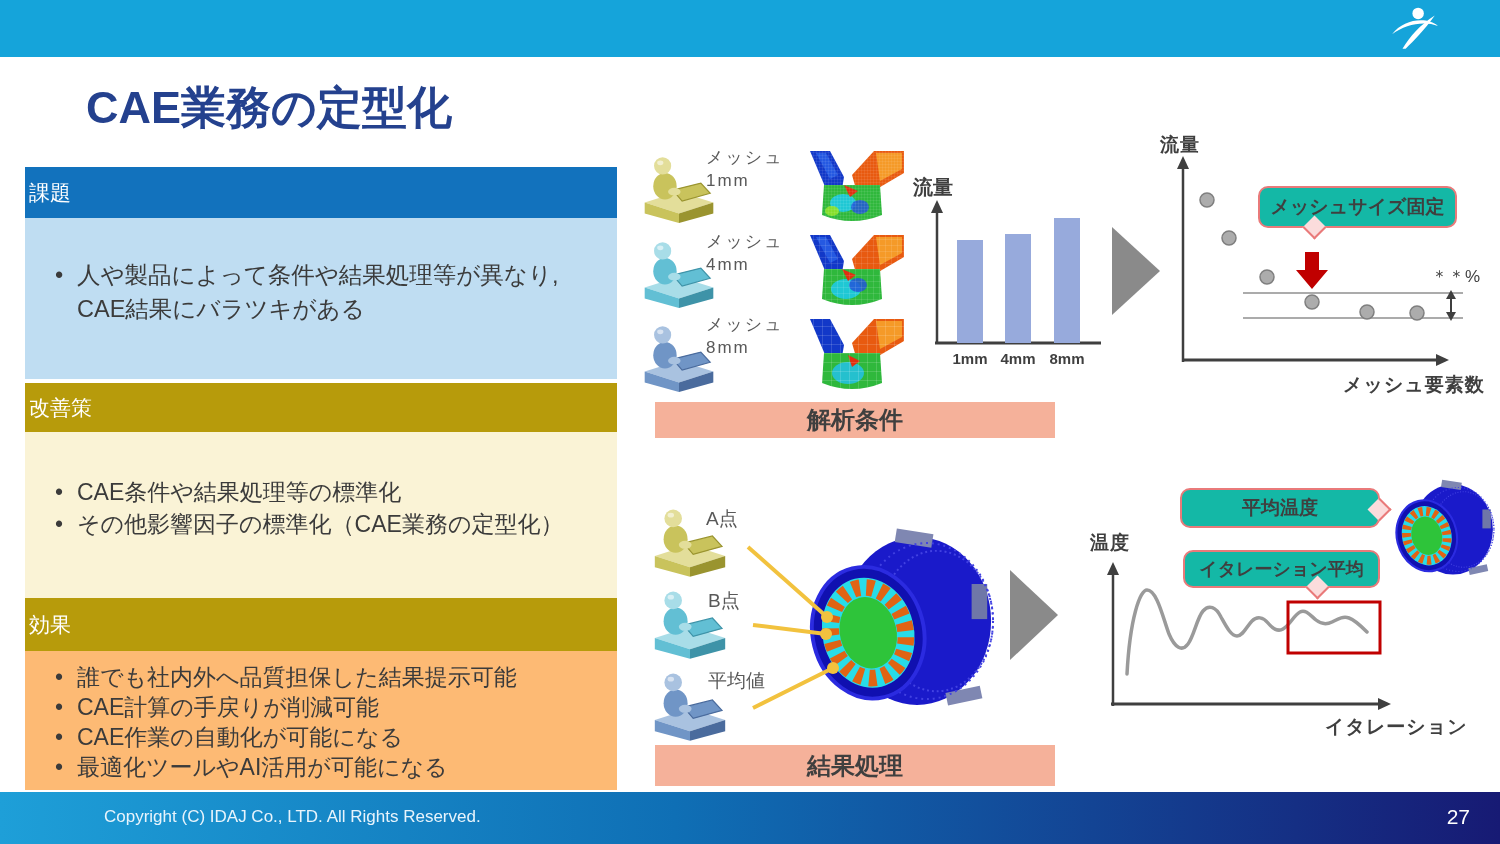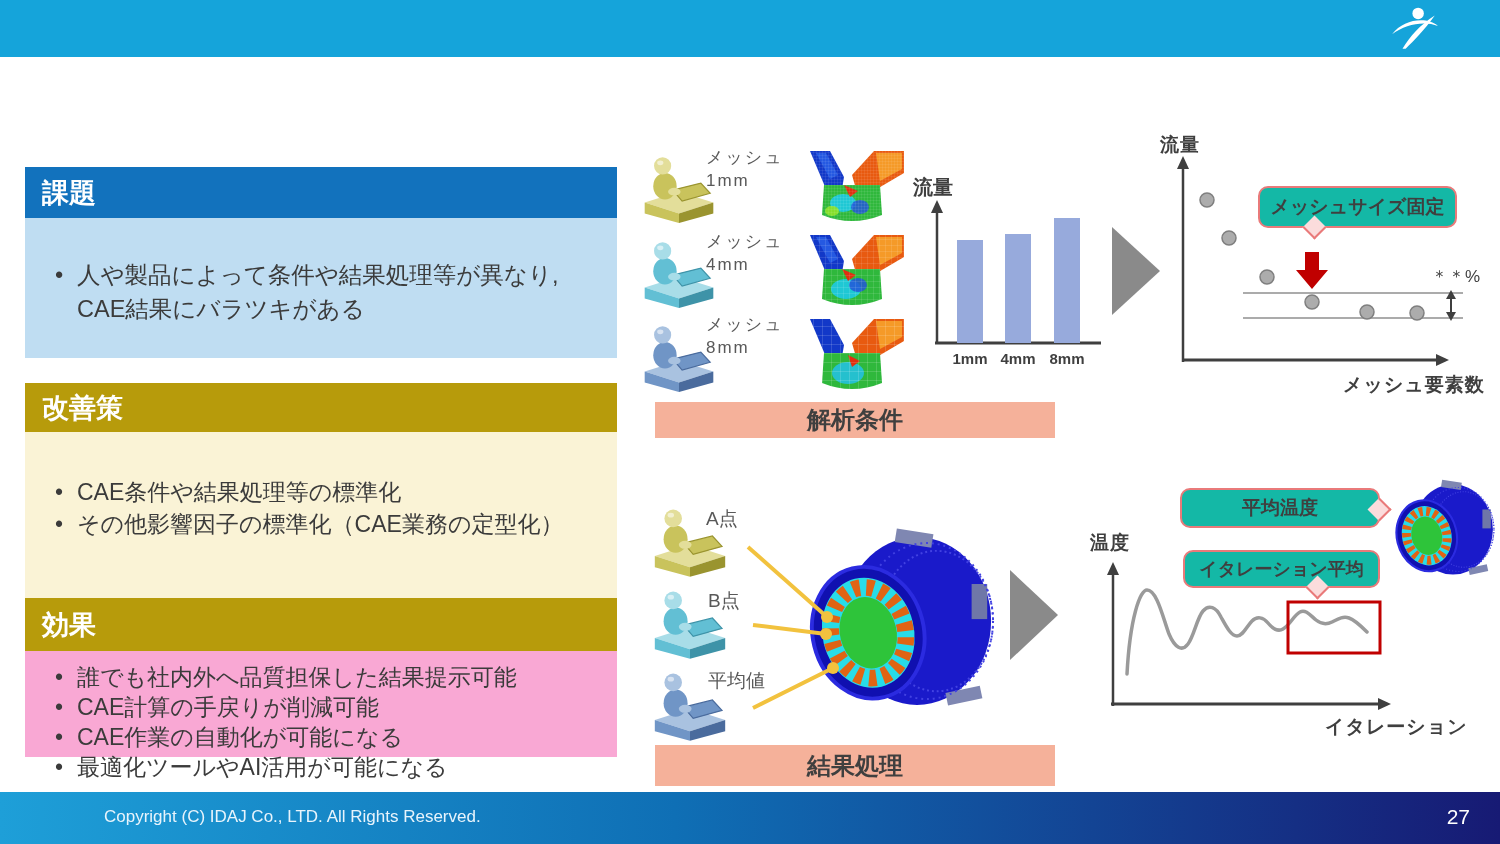--- a/index.html
+++ b/index.html
@@ -7,34 +7,34 @@
          font-family:"Liberation Sans",sans-serif;}
   
   .topbar{position:absolute;left:0;top:0;width:1500px;height:57px;background:#15A4DA;}
   .logo{position:absolute;right:28px;top:6px;display:flex;align-items:center;gap:10px;flex-direction:column;}
   .logo-text{color:#fff;font-family:"DejaVu Serif",serif;font-size:33px;font-weight:700;
              letter-spacing:7px;line-height:1;}
   
   .title{position:absolute;left:86px;top:78px;font-size:45px;font-weight:600;color:#24418E;}
   
   .panel{position:absolute;left:25px;width:592px;}
-  .panel-header{height:50px;display:flex;align-items:center;padding-left:17px;
-                color:#fff;font-size:27px;font-weight:700;}
+  .panel-header{height:50px;display:flex;align-items:center;padding-left:4px;
+                color:#fff;font-size:21px;font-weight:400;}
   .panel-body{color:#3B3B3B;}
   .panel-body ul{margin:0;padding:0;list-style:none;}
   .panel-body li{position:relative;padding-left:26px;}
   .panel-body li::before{content:"•";position:absolute;left:4px;}
   .p1{top:167px;} .p1 .panel-header{height:51px;background:#1272BD;}
-  .p1 .panel-body{height:140px;background:#BFDDF2;font-size:23.5px;line-height:34px;
+  .p1 .panel-body{height:161px;background:#BFDDF2;font-size:23.5px;line-height:34px;
                   padding:40px 18px 0 26px;box-sizing:border-box;}
   .p2{top:383px;border-radius:29px;} .p2 .panel-header{height:49px;background:#B79B0B;}
   .p2 .panel-body{height:176px;background:#FAF3D6;font-size:23px;line-height:32px;
                   padding:44px 14px 0 26px;box-sizing:border-box;}
   .p3{top:598px;} .p3 .panel-header{height:53px;background:#B79B0B;}
-  .p3 .panel-body{height:106px;background:#f9a8d4;font-size:23px;line-height:30px;
+  .p3 .panel-body{height:139px;background:#fdba74;font-size:23px;line-height:30px;
                   padding:11px 14px 0 26px;box-sizing:border-box;}
   
   .caption{position:absolute;left:655px;width:400px;background:#F5B19A;color:#3F3F3F;
            font-size:24px;font-weight:700;display:flex;align-items:center;justify-content:center;}
   .caption.analysis{top:402px;height:36px;}
   .caption.result{top:745px;height:41px;text-align:center;}
   
   .actor{position:absolute;}
   .actor-y{--pl:#E3DE9A;--pm:#C9C35C;--pd:#9A942F;}
   .actor-t{--pl:#A8DDE8;--pm:#62BFD4;--pd:#3E93A8;}
@@ -100,20 +100,21 @@
     <div class="logo">
       <svg width="50" height="44" viewBox="0 0 48 42">
         <circle cx="27" cy="7" r="5.5" fill="#fff"></circle>
         <path d="M2,27 C13,12 36,10 46,19 C33,14 15,17 2,27 Z" fill="#fff"></path>
         <path d="M12,41 C19,29 29,18 43,9 C33,23 23,33 15,41 Z" fill="#fff"></path>
       </svg>
       <span class="logo-text">IDAJ</span>
     </div>
   </div>
 
+  <div class="title">CAE業務の定型化</div>
 
   <div class="panel p1">
     <div class="panel-header">課題</div>
     <div class="panel-body">
       <ul>
         <li>人や製品によって条件や結果処理等が異なり, CAE結果にバラツキがある</li>
       </ul>
     </div>
   </div>
 

